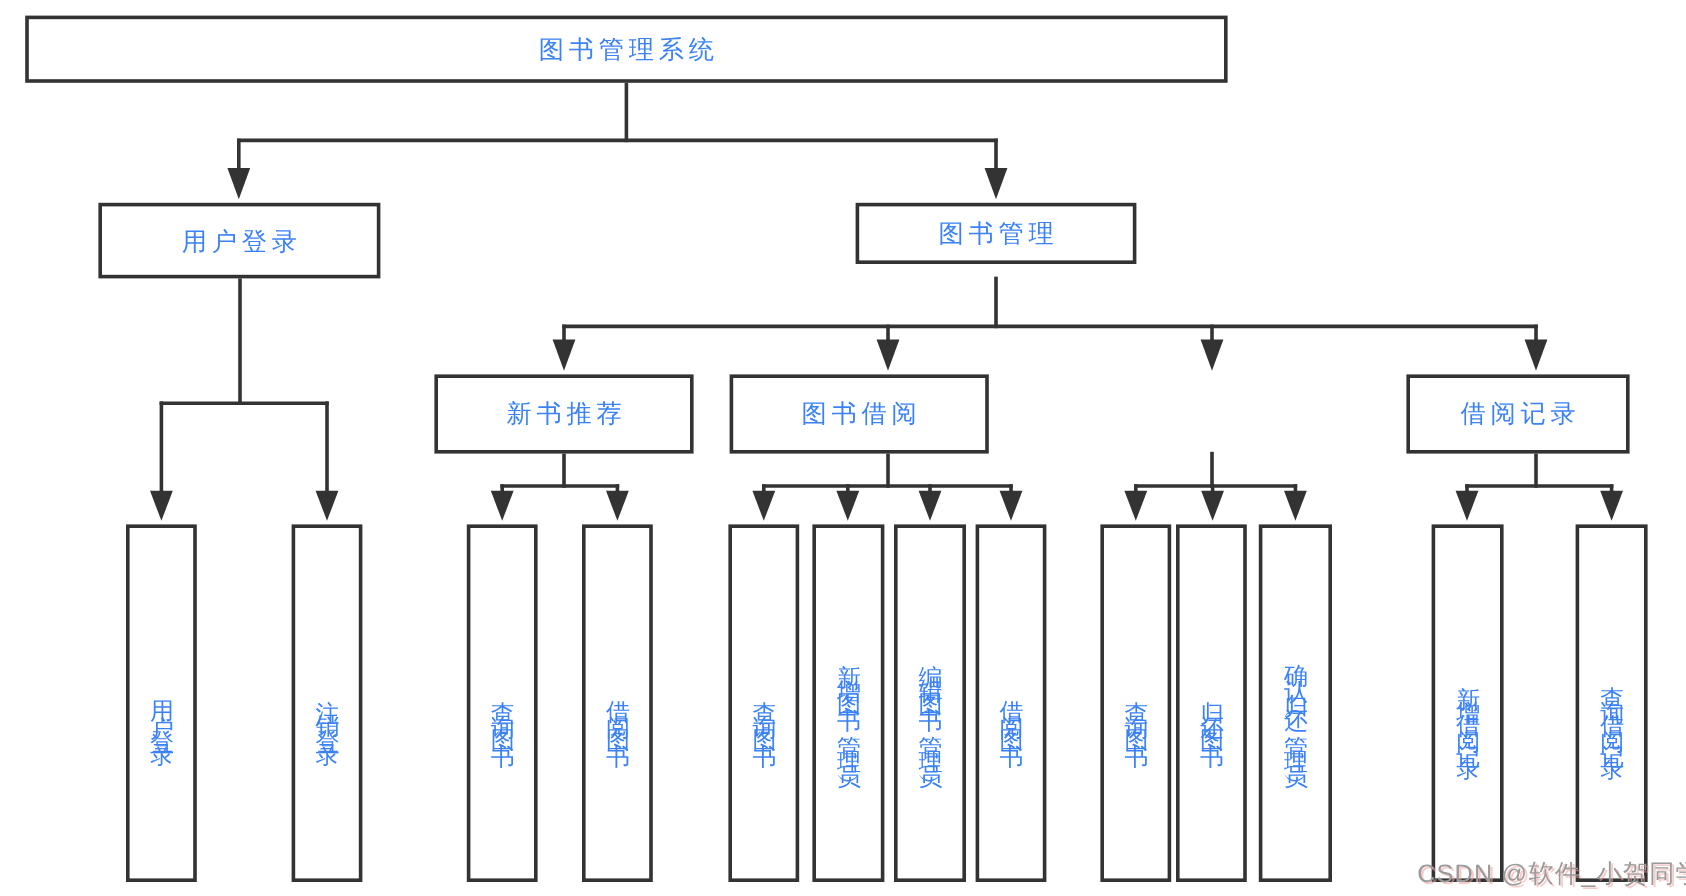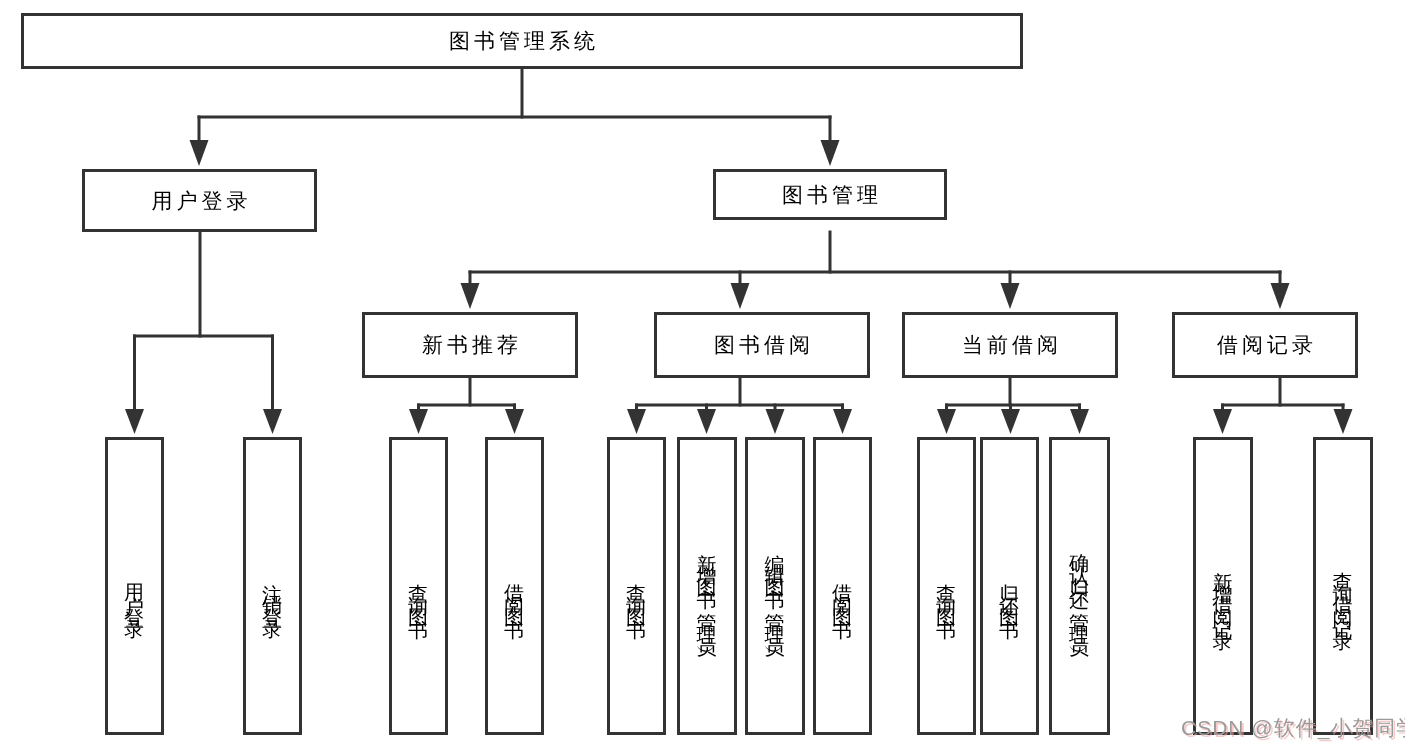--- a/index.html
+++ b/index.html
@@ -18,21 +18,21 @@
     z-index: 1;
   }
   .box {
     position: absolute;
     box-sizing: border-box;
     background: #ffffff;
     border: 3px solid #333333;
     display: flex;
     align-items: center;
     justify-content: center;
-    color: #000000;
+    color: #3b82f6;
     z-index: 2;
   }
   .hbox span {
     font-size: 21px;
     letter-spacing: 4px;
     margin-right: -4px;
     white-space: nowrap;
   }
   .vbox span {
     writing-mode: vertical-rl;
@@ -132,25 +132,22 @@
   <div class="box hbox" style="left:82px;top:169px;width:235px;height:63px">
     <span>用户登录</span>
   </div>
   <div class="box hbox" style="left:713px;top:169px;width:234px;height:51px">
     <span>图书管理</span>
   </div>
 
   <div class="box hbox" style="left:362px;top:312px;width:216px;height:66px">
     <span>新书推荐</span>
   </div>
-  <div class="box hbox" style="left:654px;top:312px;width:216px;height:66px">
+  <div class="box hbox" style="left:608px;top:312px;width:216px;height:66px">
     <span>图书借阅</span>
-  </div>
-  <div class="box hbox" style="left:902px;top:312px;width:216px;height:66px">
-    <span>当前借阅</span>
   </div>
   <div class="box hbox" style="left:1172px;top:312px;width:186px;height:66px">
     <span>借阅记录</span>
   </div>
 
   <div class="box vbox" style="left:105px;top:437px;width:59px;height:298px">
     <span>用户登录</span>
   </div>
   <div class="box vbox" style="left:243px;top:437px;width:59px;height:298px">
     <span>注销登录</span>

